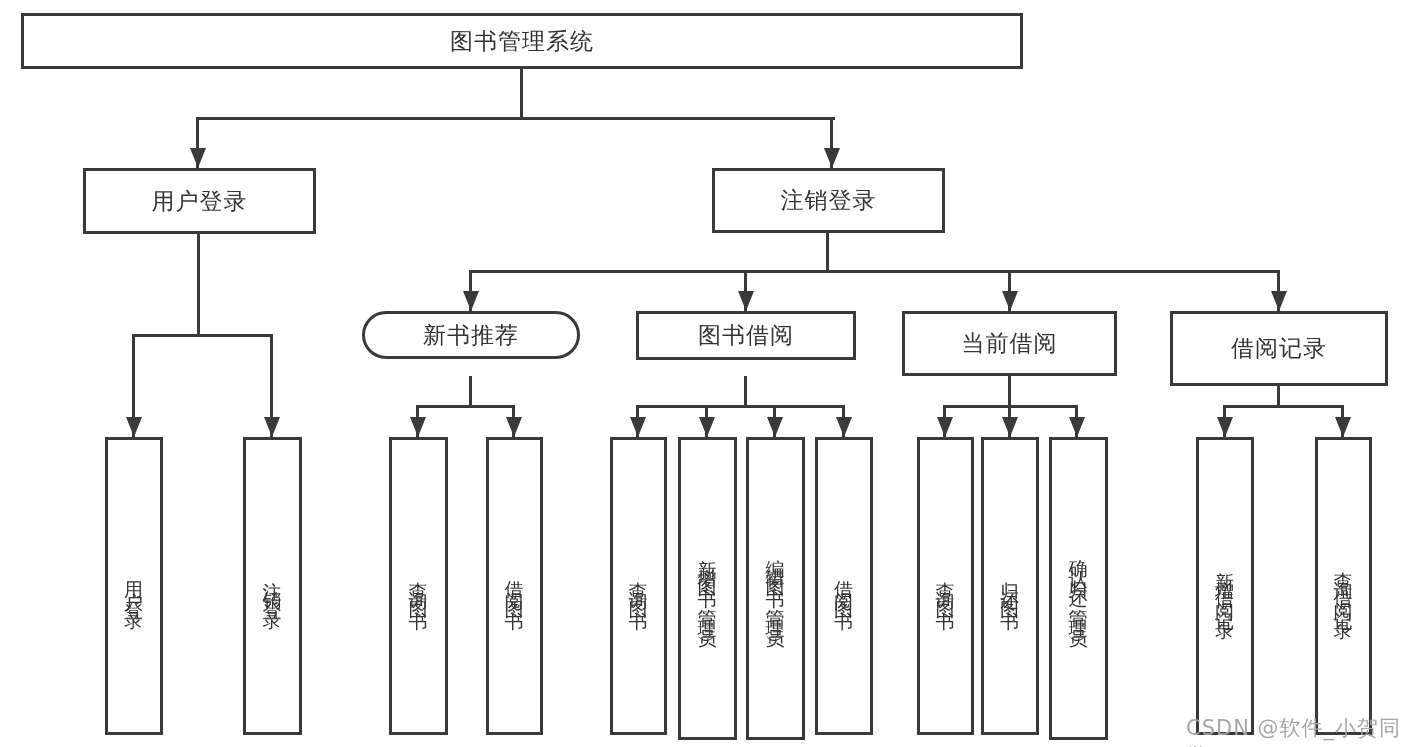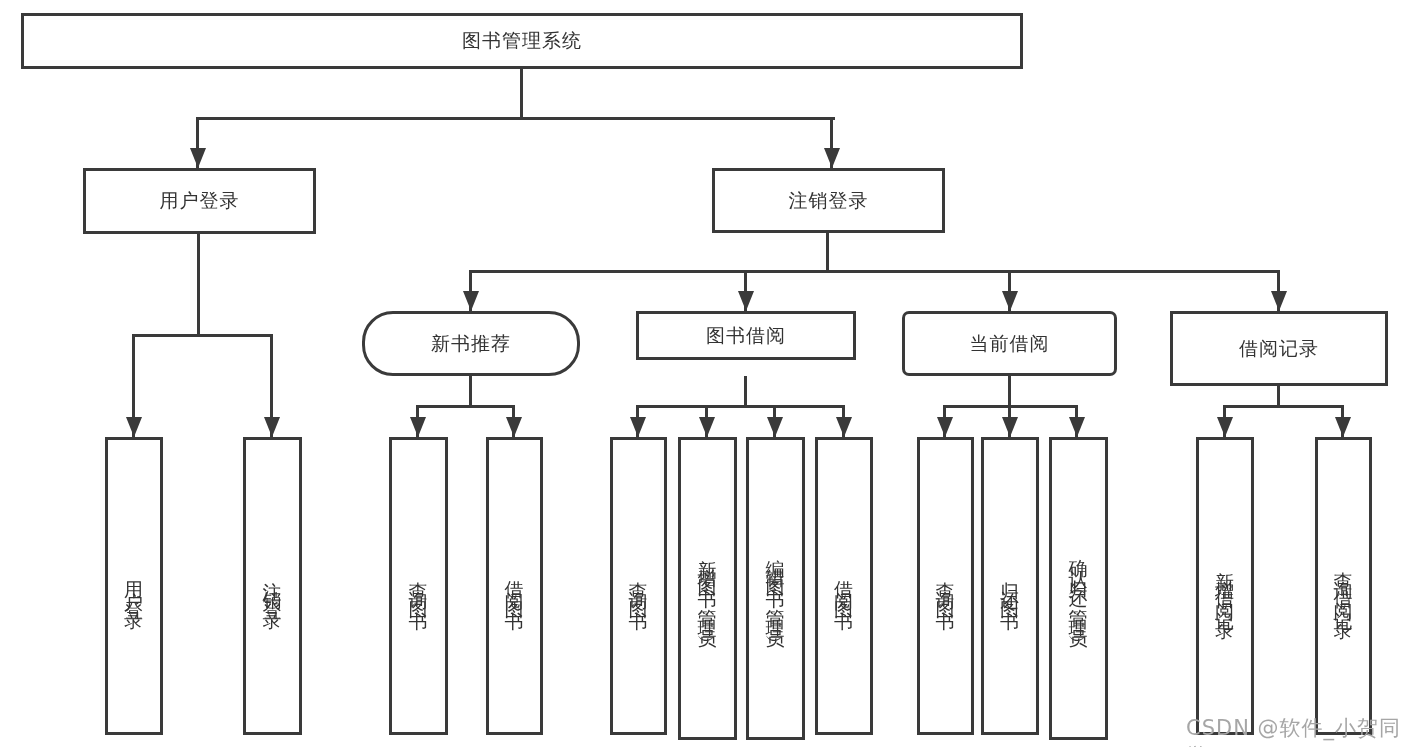--- a/index.html
+++ b/index.html
@@ -8,21 +8,21 @@
     background:var(--bg,#ffffff);
     font-family:"DejaVu Sans","Liberation Sans",sans-serif;
     color:var(--text,#333333);
   }
   .box{
     position:absolute;box-sizing:border-box;
     border:3px solid var(--line,#3a3a3a);
     background:#fff;
     display:flex;align-items:center;justify-content:center;
   }
-  .hbox{font-size:19px;letter-spacing:1px;color:var(--text,#333333);}
+  .hbox{font-size:23px;letter-spacing:1px;color:var(--text,#333333);}
   .vbox span{
     writing-mode:vertical-rl;text-orientation:mixed;
     font-size:19px;line-height:1;letter-spacing:10px;
     color:var(--text,#333333);
     white-space:nowrap;
   }
   .line{position:absolute;background:var(--line,#3a3a3a);}
   .arrow{position:absolute;width:3px;background:var(--line,#3a3a3a);}
   .arrow::after{
     content:"";position:absolute;left:50%;bottom:0;transform:translateX(-50%);
@@ -84,27 +84,27 @@
     <span>图书管理系统</span>
   </div>
 
   <div class="box hbox" style="left:83px;top:168px;width:233px;height:66px;">
     <span>用户登录</span>
   </div>
   <div class="box hbox" style="left:712px;top:168px;width:233px;height:65px;">
     <span>注销登录</span>
   </div>
 
-  <div class="box hbox" style="left:362px;top:311px;width:218px;height:65px;border-radius:31px;">
+  <div class="box hbox" style="left:362px;top:311px;width:218px;height:48px;border-radius:31px;">
     <span>新书推荐</span>
   </div>
   <div class="box hbox" style="left:636px;top:311px;width:220px;height:49px;">
     <span>图书借阅</span>
   </div>
-  <div class="box hbox" style="left:902px;top:311px;width:215px;height:65px;border-radius:7px;">
+  <div class="box hbox" style="left:902px;top:311px;width:215px;height:65px;">
     <span>当前借阅</span>
   </div>
   <div class="box hbox" style="left:1170px;top:311px;width:218px;height:75px;">
     <span>借阅记录</span>
   </div>
 
   <div class="box vbox" style="left:105px;top:437px;width:58px;height:298px;">
     <span>用户登录</span>
   </div>
   <div class="box vbox" style="left:243px;top:437px;width:59px;height:298px;">

